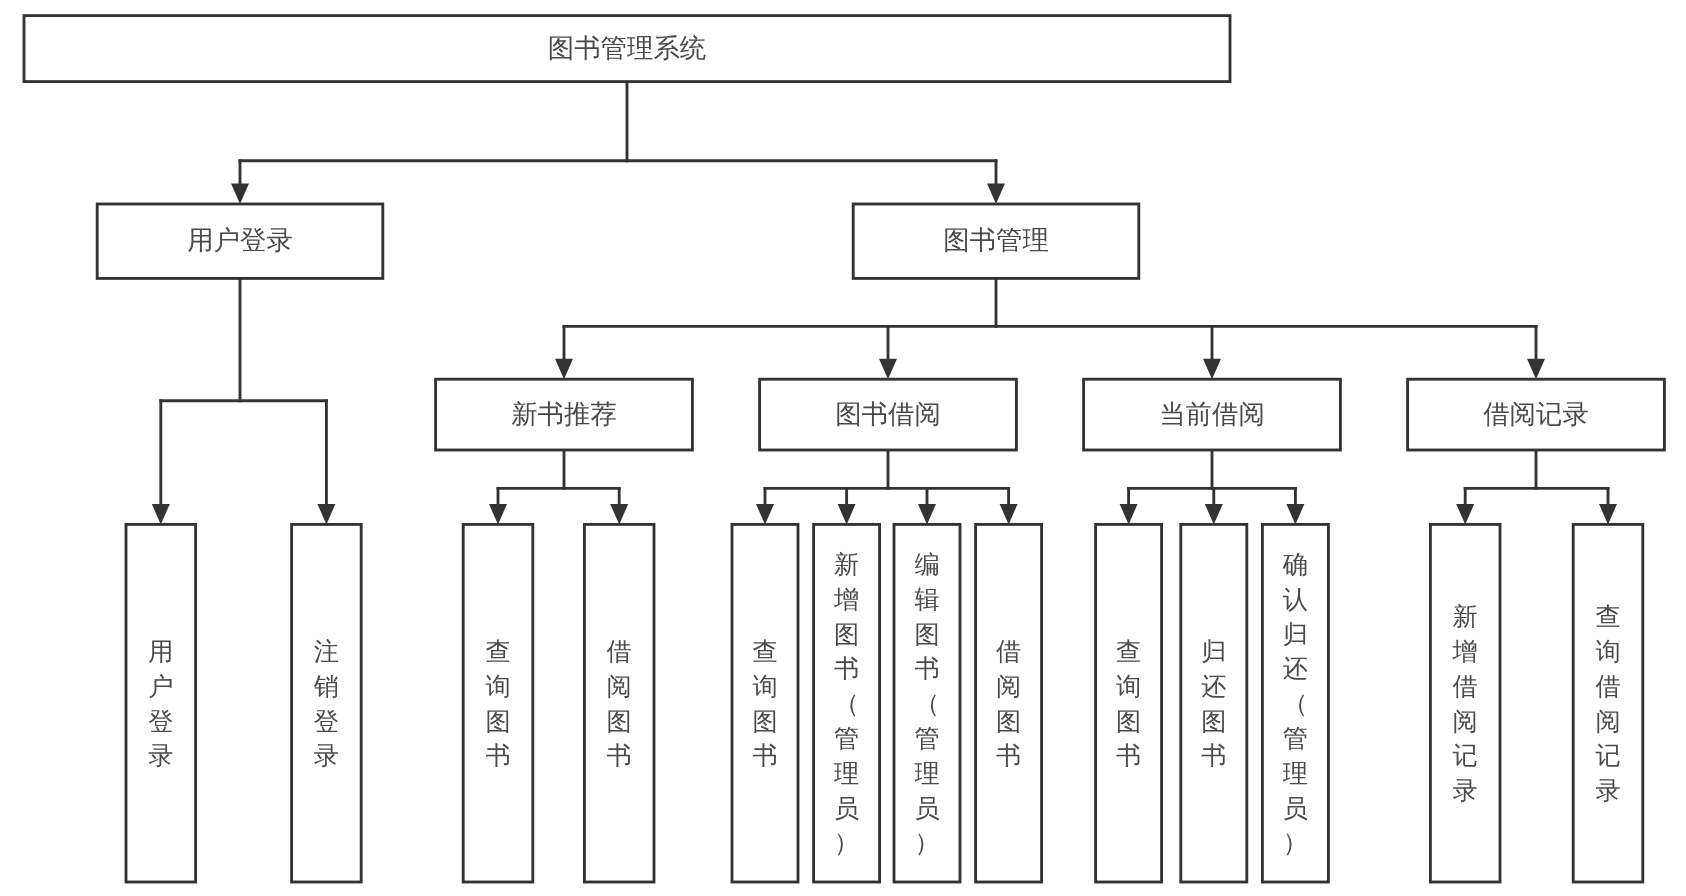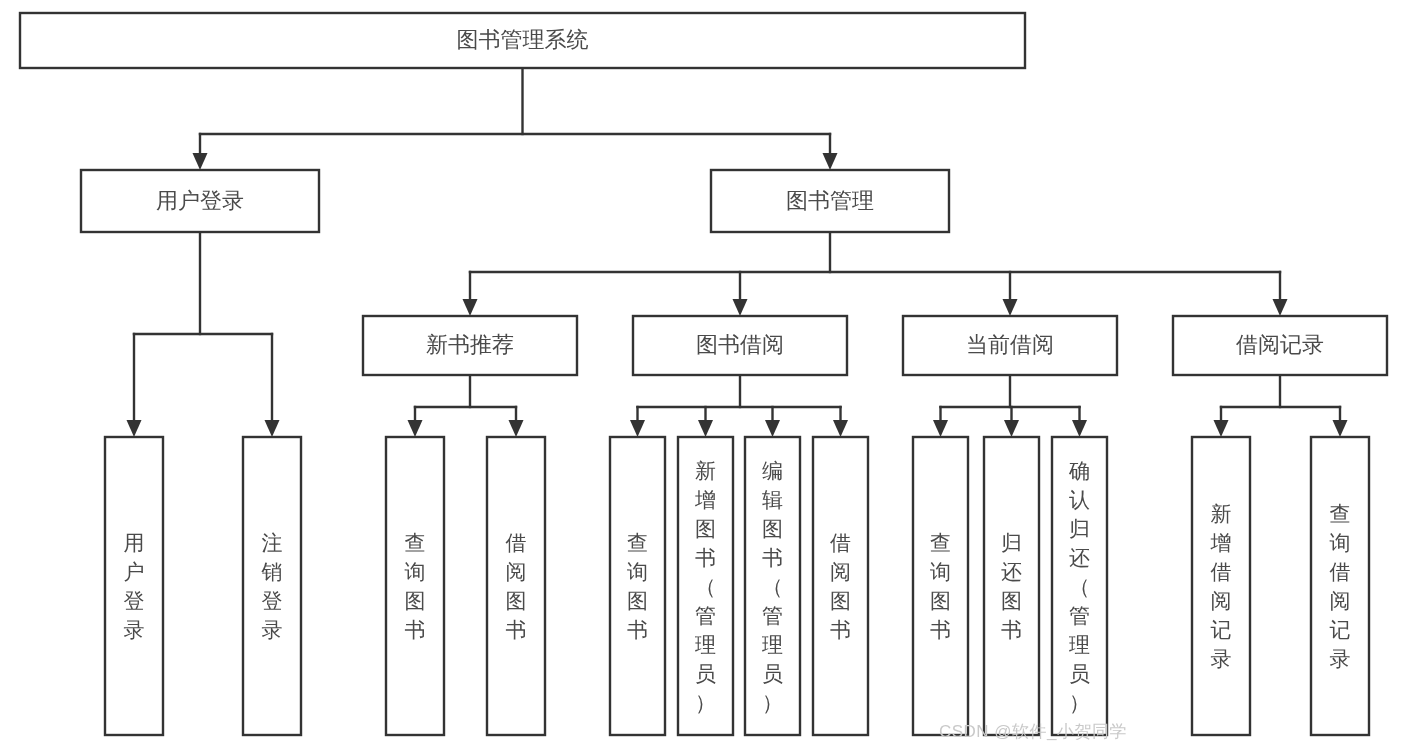--- a/index.html
+++ b/index.html
@@ -200,14 +200,13 @@
         <g>
           <rect class="node-box" x="1192" y="437" width="58" height="298"></rect>
           <text class="node-label-vertical" x="1221" y="521"><tspan x="1221" dy="0">新</tspan><tspan x="1221" dy="29">增</tspan><tspan x="1221" dy="29">借</tspan><tspan x="1221" dy="29">阅</tspan><tspan x="1221" dy="29">记</tspan><tspan x="1221" dy="29">录</tspan></text>
         </g>
         <g>
           <rect class="node-box" x="1311" y="437" width="58" height="298"></rect>
           <text class="node-label-vertical" x="1340" y="521"><tspan x="1340" dy="0">查</tspan><tspan x="1340" dy="29">询</tspan><tspan x="1340" dy="29">借</tspan><tspan x="1340" dy="29">阅</tspan><tspan x="1340" dy="29">记</tspan><tspan x="1340" dy="29">录</tspan></text>
         </g>
       </g>
   </svg>
-  <div class="watermark">CSDN @软件_小贺同学</div>
 </div>
 
 </body></html>

